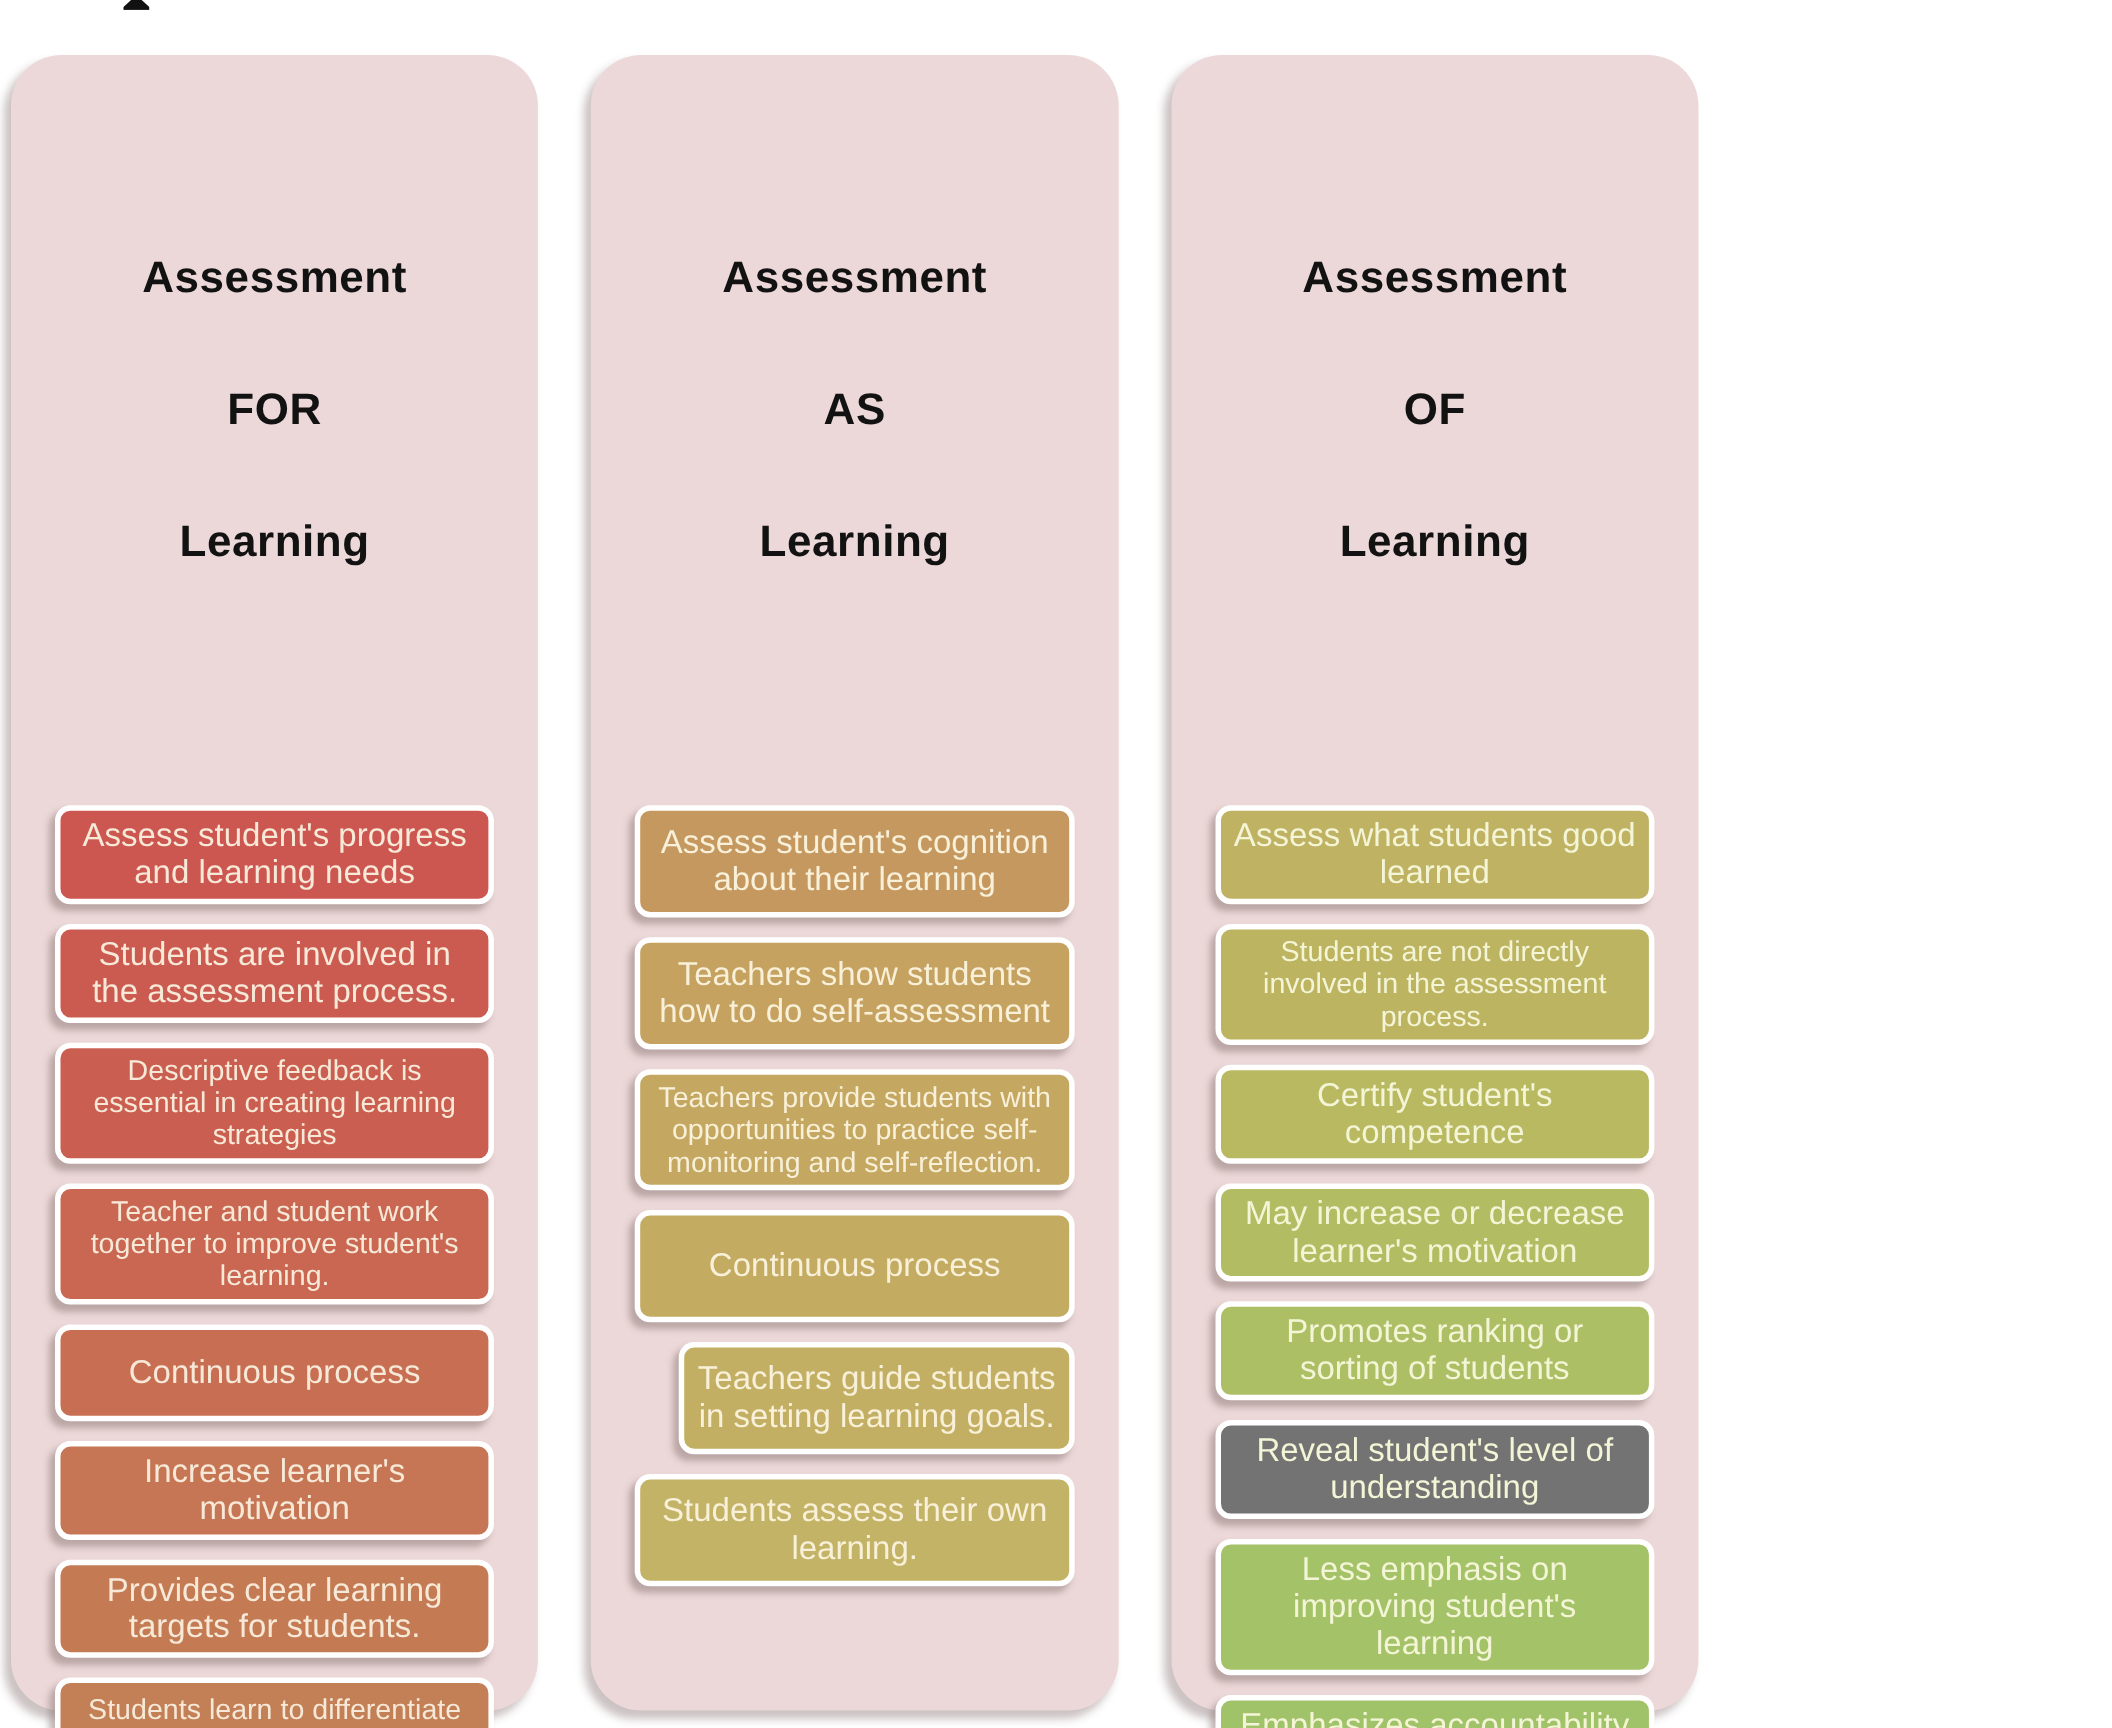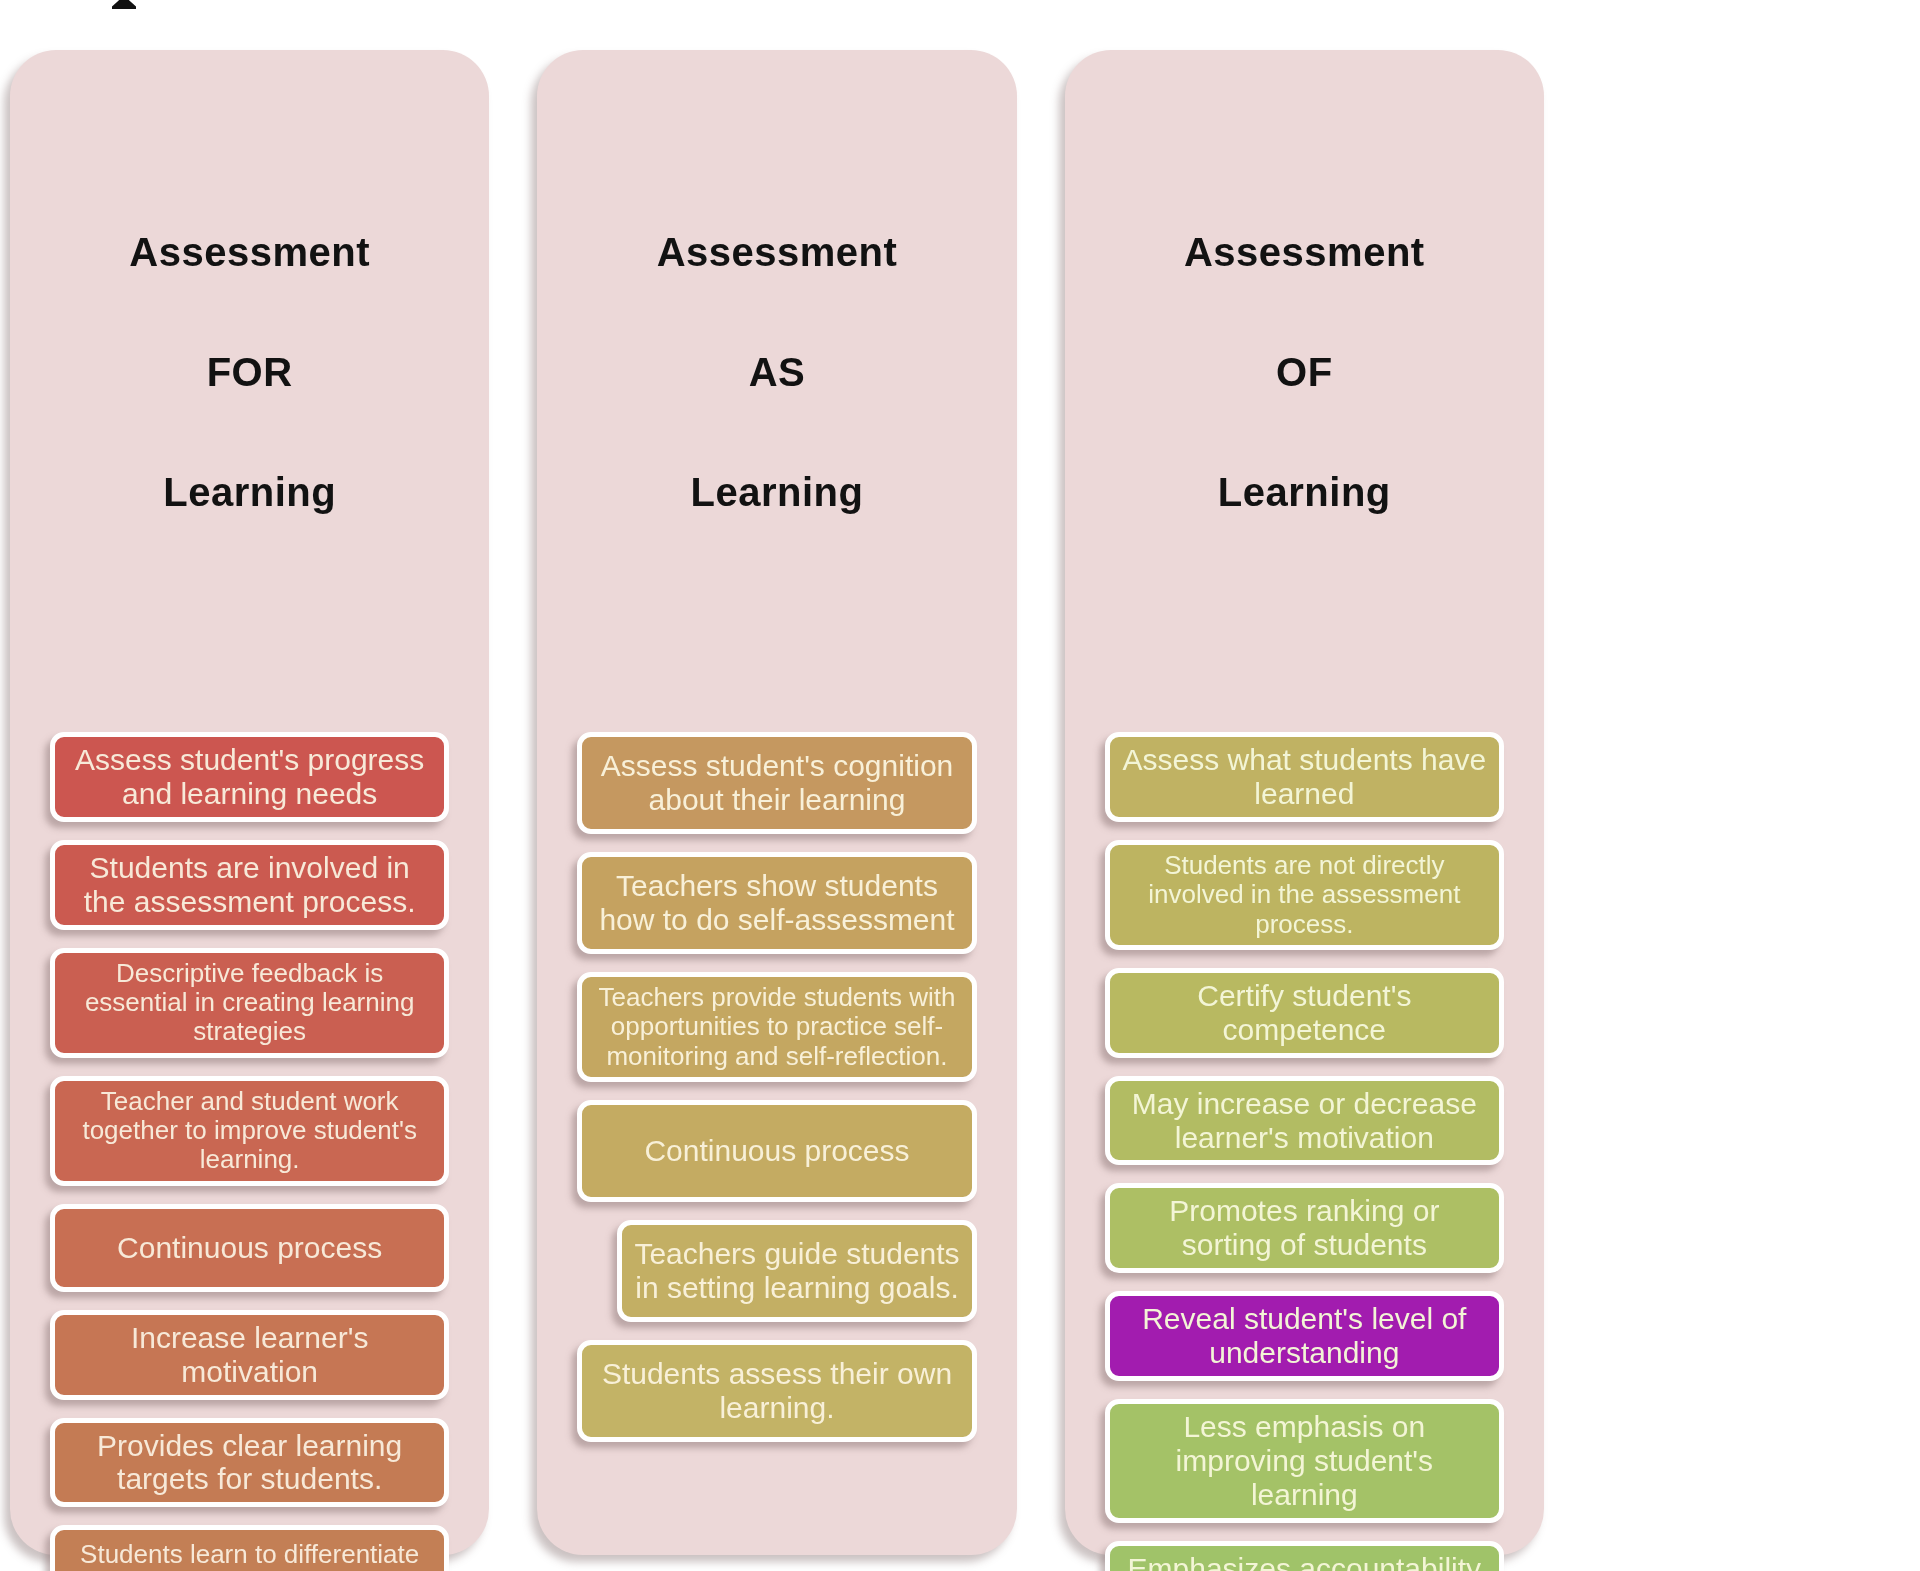--- a/index.html
+++ b/index.html
@@ -135,35 +135,35 @@
     </div>
 
     <div class="panel col3">
       <div class="header">
         <div>Assessment</div>
         <div>OF</div>
         <div>Learning</div>
       </div>
       <div class="boxes">
         <div class="box" style="background: rgb(192, 178, 99);">
-            <span>Assess what students have learned</span>
+            <span>Assess what students good learned</span>
           </div>
         <div class="box small" style="background: rgb(189, 180, 97);">
             <span>Students are not directly involved in the assessment process.</span>
           </div>
         <div class="box" style="background: rgb(184, 185, 97);">
             <span>Certify student's competence</span>
           </div>
         <div class="box" style="background: rgb(178, 188, 99);">
             <span>May increase or decrease learner's motivation</span>
           </div>
         <div class="box" style="background: rgb(173, 191, 100);">
             <span>Promotes ranking or sorting of students</span>
           </div>
-        <div class="box" style="background: #a21caf; border-radius: 14px;">
+        <div class="box" style="background: #737373; border-radius: 14px;">
             <span>Reveal student's level of understanding</span>
           </div>
         <div class="box" style="background: rgb(164, 194, 103);">
             <span>Less emphasis on improving student's learning</span>
           </div>
         <div class="box" style="background: rgb(160, 195, 105);">
             <span>Emphasizes accountability to meet standards</span>
           </div>
 
       </div>

